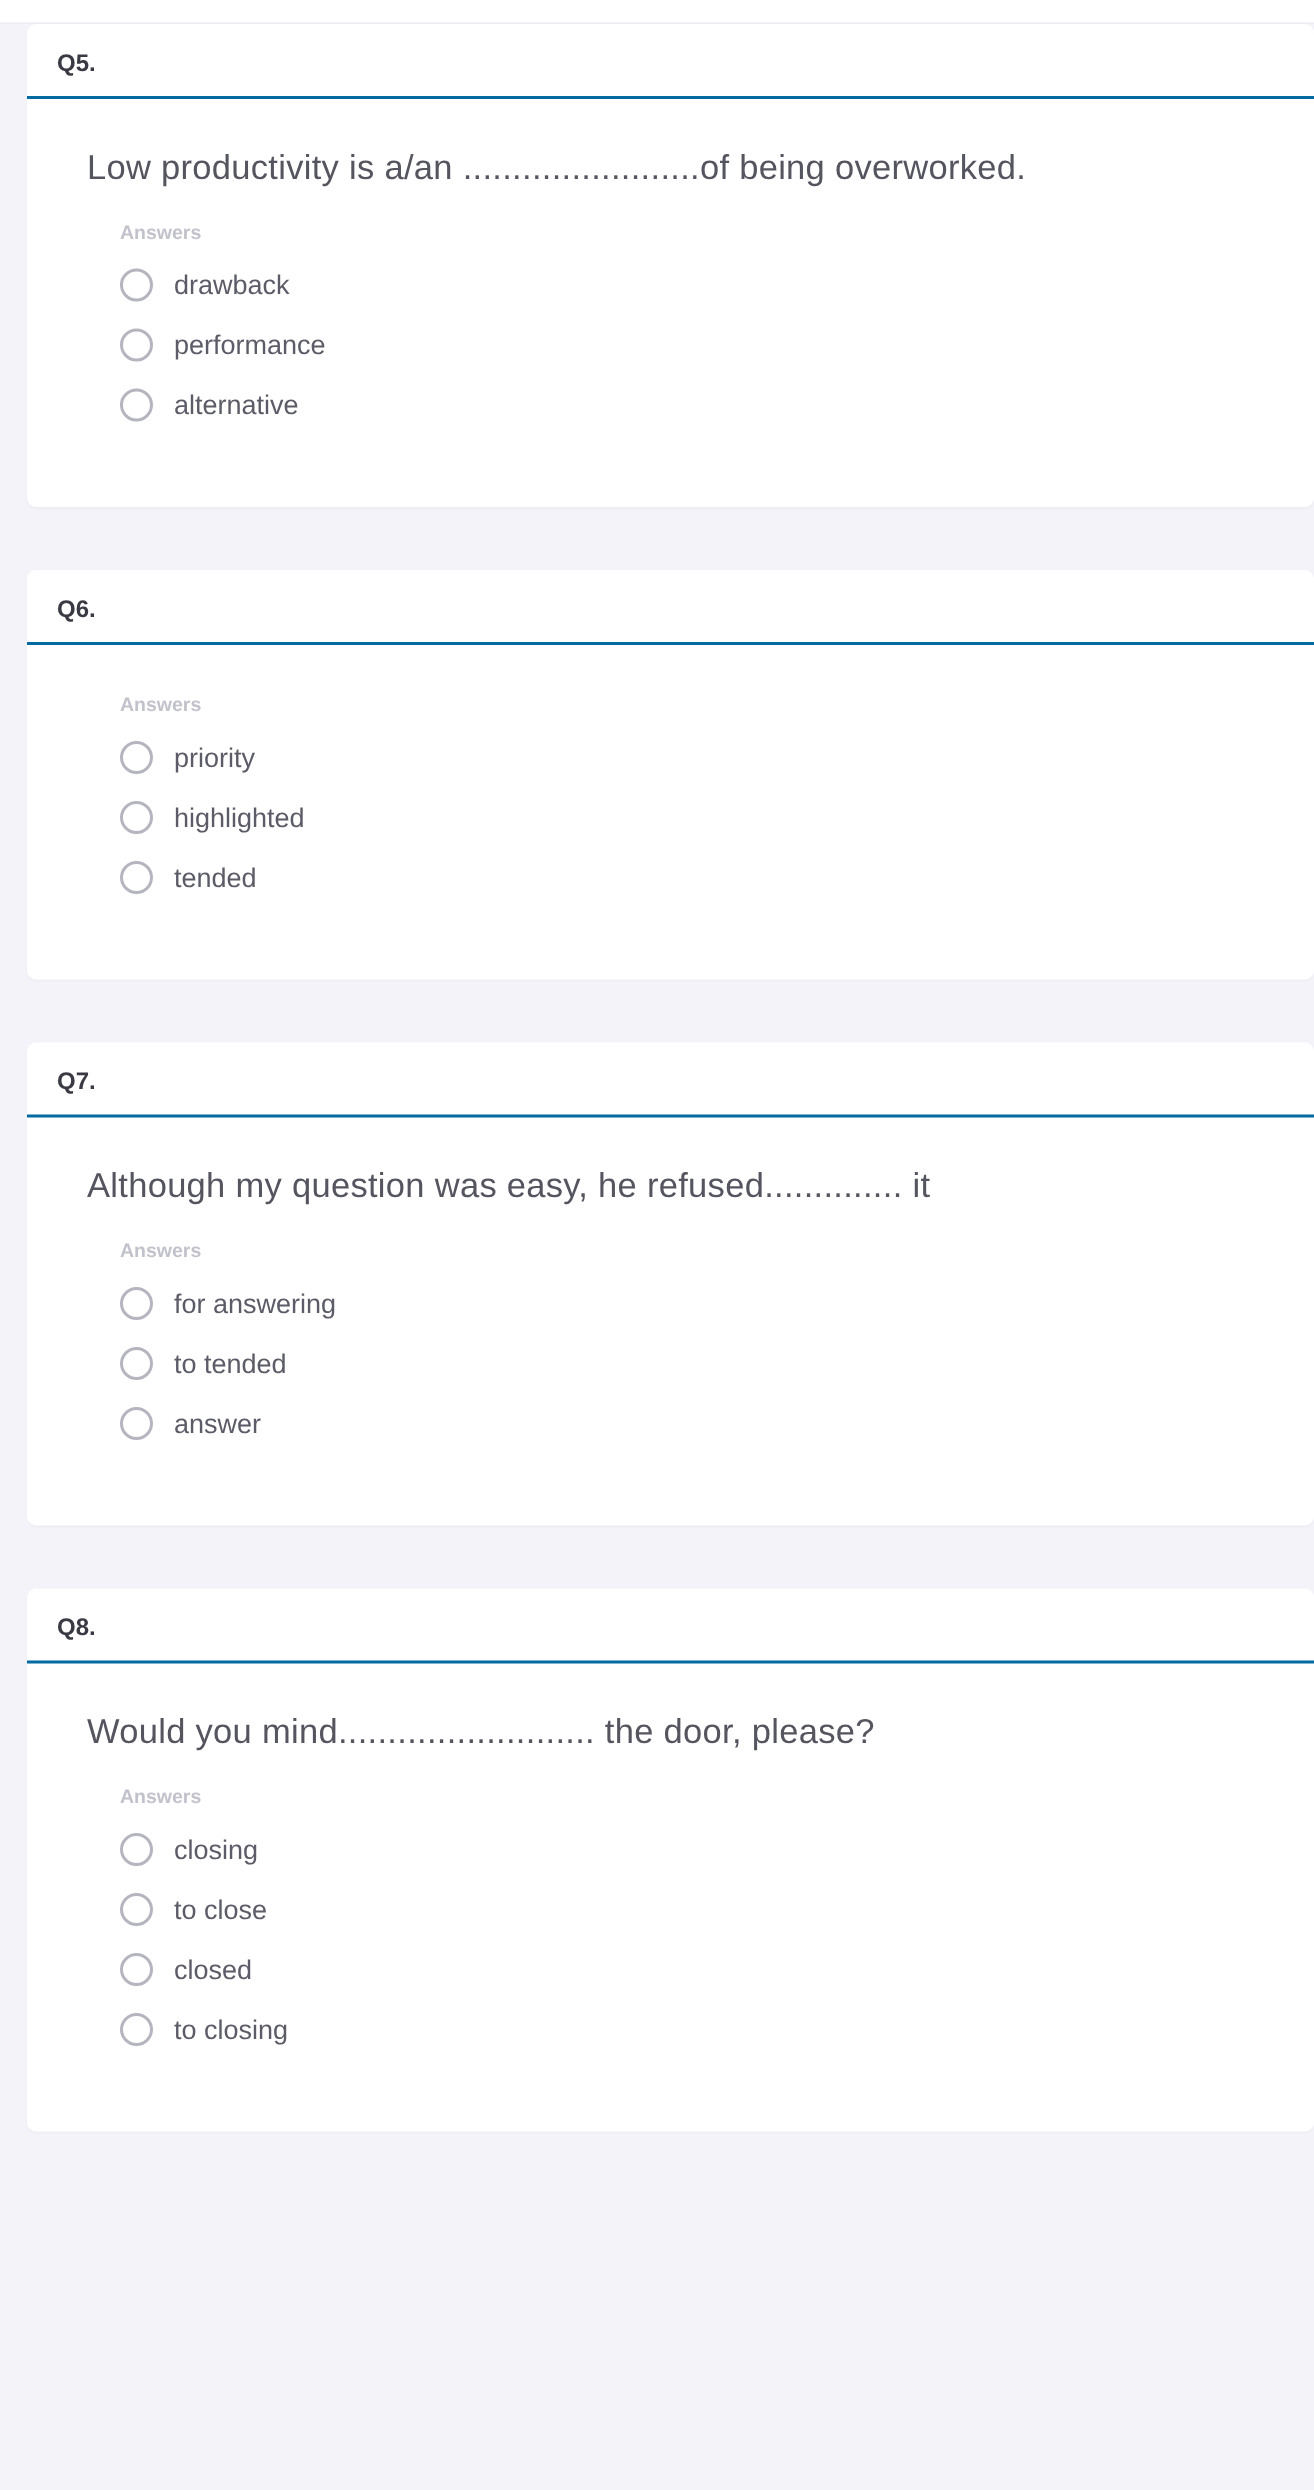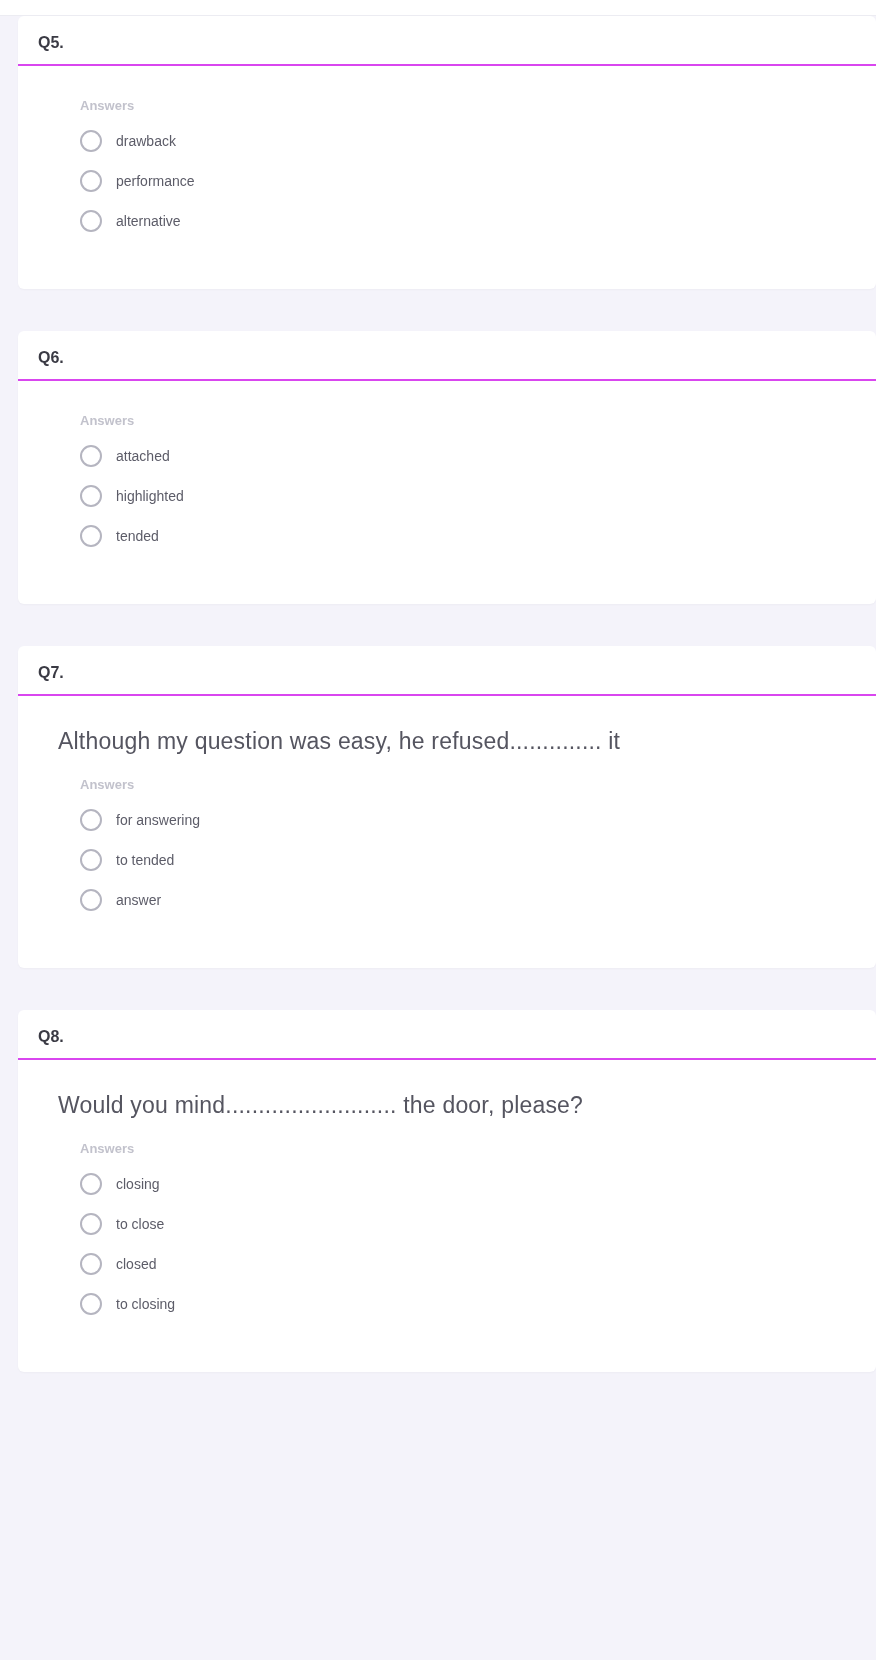--- a/index.html
+++ b/index.html
@@ -13,21 +13,21 @@
 .page-wrap { padding-left: 18px; }
 .card {
   background: #ffffff;
   border-radius: 6px;
   margin-bottom: 42px;
   box-shadow: 0 1px 2px rgba(0,0,0,0.03);
   overflow: hidden;
 }
 .card-header {
   padding: 18px 20px 12px 20px;
-  border-bottom: 2px solid #d946ef;
+  border-bottom: 2px solid #0369a1;
 }
 .qnum {
   font-weight: 700;
   font-size: 16px;
   color: #3a3a44;
 }
 .card-body { padding: 32px 40px 48px 40px; }
 .prompt {
   font-size: 23px;
   font-weight: 400;
@@ -50,38 +50,39 @@
 }
 .radio {
   width: 22px;
   height: 22px;
   border: 2px solid #b5b5c0;
   border-radius: 50%;
   flex-shrink: 0;
   cursor: pointer;
 }
 .opt-text {
-  font-size: 14px;
+  font-size: 18px;
   color: #5c5c68;
   cursor: pointer;
 }
 .topbar { height: 16px; background: #ffffff; border-bottom: 1px solid #ececf2; margin-bottom: 0; }
 </style>
 </head>
 <body>
 
 <div class="topbar"></div>
 
 <div class="page-wrap">
 
   <div class="card">
     <div class="card-header">
       <div class="qnum">Q5.</div>
     </div>
     <div class="card-body">
+      <div class="prompt">Low productivity is a/an ........................of being overworked.</div>
       <div class="answers-block">
         <div class="answers-label">Answers</div>
         <div class="option">
           <div class="radio"></div>
           <div class="opt-text">drawback</div>
         </div>
         <div class="option">
           <div class="radio"></div>
           <div class="opt-text">performance</div>
         </div>
@@ -95,21 +96,21 @@
 
   <div class="card">
     <div class="card-header">
       <div class="qnum">Q6.</div>
     </div>
     <div class="card-body">
       <div class="answers-block">
         <div class="answers-label">Answers</div>
         <div class="option">
           <div class="radio"></div>
-          <div class="opt-text">attached</div>
+          <div class="opt-text">priority</div>
         </div>
         <div class="option">
           <div class="radio"></div>
           <div class="opt-text">highlighted</div>
         </div>
         <div class="option">
           <div class="radio"></div>
           <div class="opt-text">tended</div>
         </div>
       </div>

